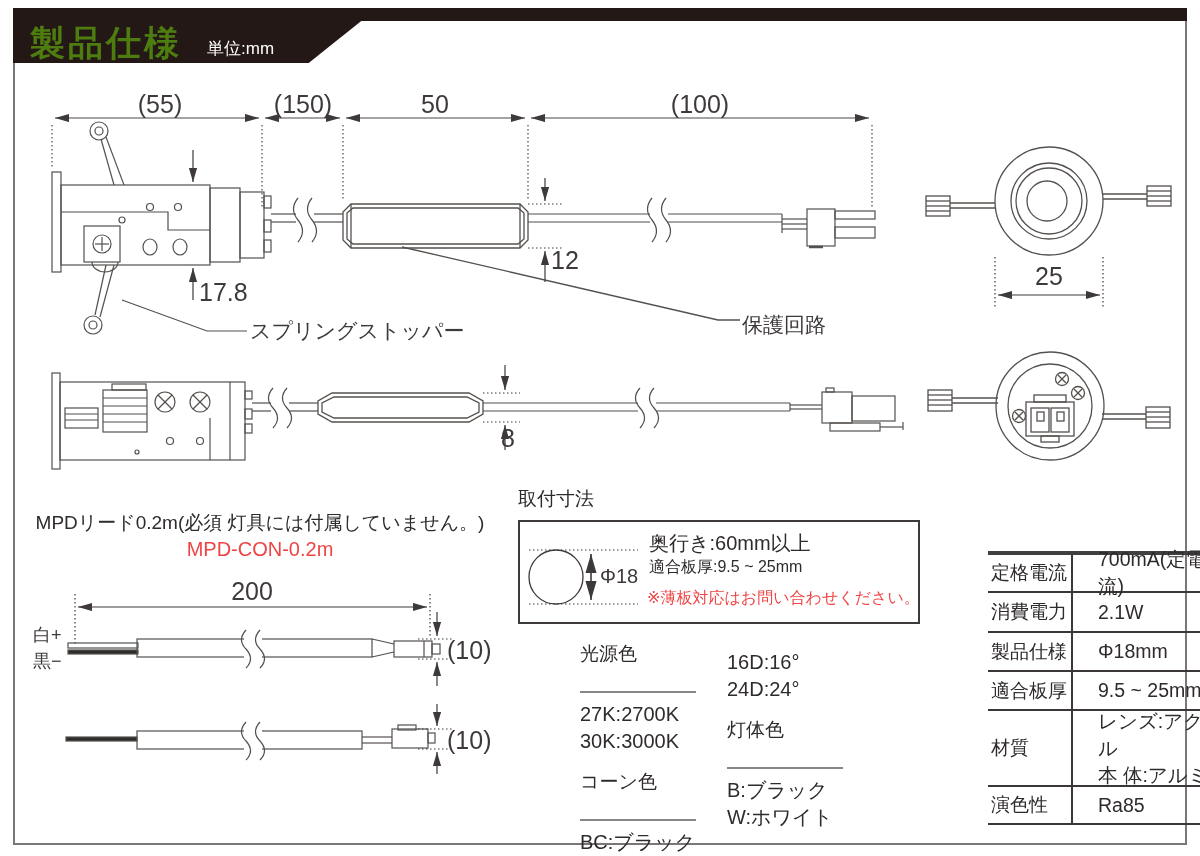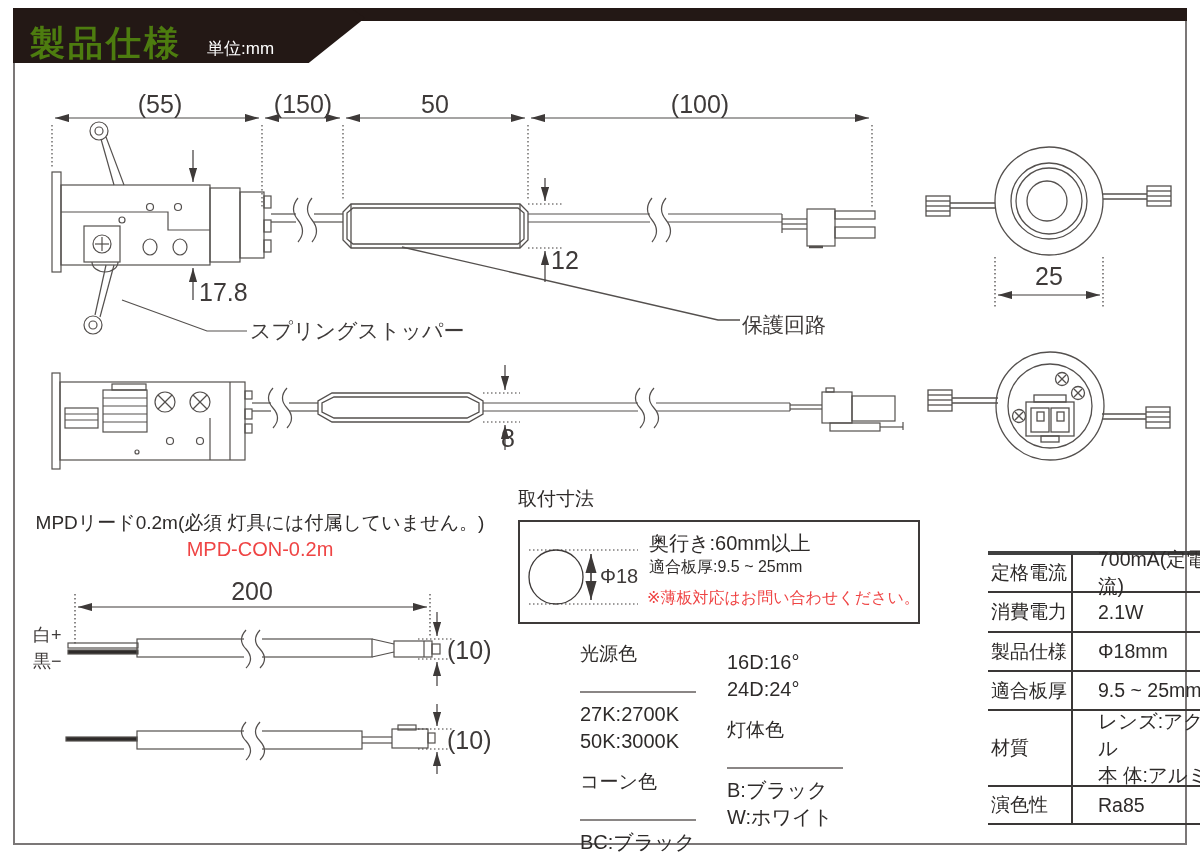--- a/index.html
+++ b/index.html
@@ -337,21 +337,21 @@
 <div class="t" style="left:600px;top:565px;font-size:20px">Φ18</div>
 <div class="t" style="left:649px;top:530px;font-size:20px;color:#2e2b2a">奥行き:60mm以上</div>
 <div class="t" style="left:649px;top:557px;font-size:16px;color:#2e2b2a">適合板厚:9.5 ~ 25mm</div>
 <div class="t" style="left:647px;top:588px;font-size:16px;color:#ef4444">※薄板対応はお問い合わせください。</div>
 
 <div class="opts" style="left:580px;top:641px">
   <div class="opt-group">
     <div class="opt-title">光源色</div>
     <div class="opt-items">
       <div>27K:2700K</div>
-      <div>50K:3000K</div>
+      <div>30K:3000K</div>
     </div>
   </div>
   <div class="opt-group opt-group2">
     <div class="opt-title">コーン色</div>
     <div class="opt-items">
       <div>BC:ブラック</div>
       <div>PL:鏡面メッキ</div>
     </div>
   </div>
 </div>

